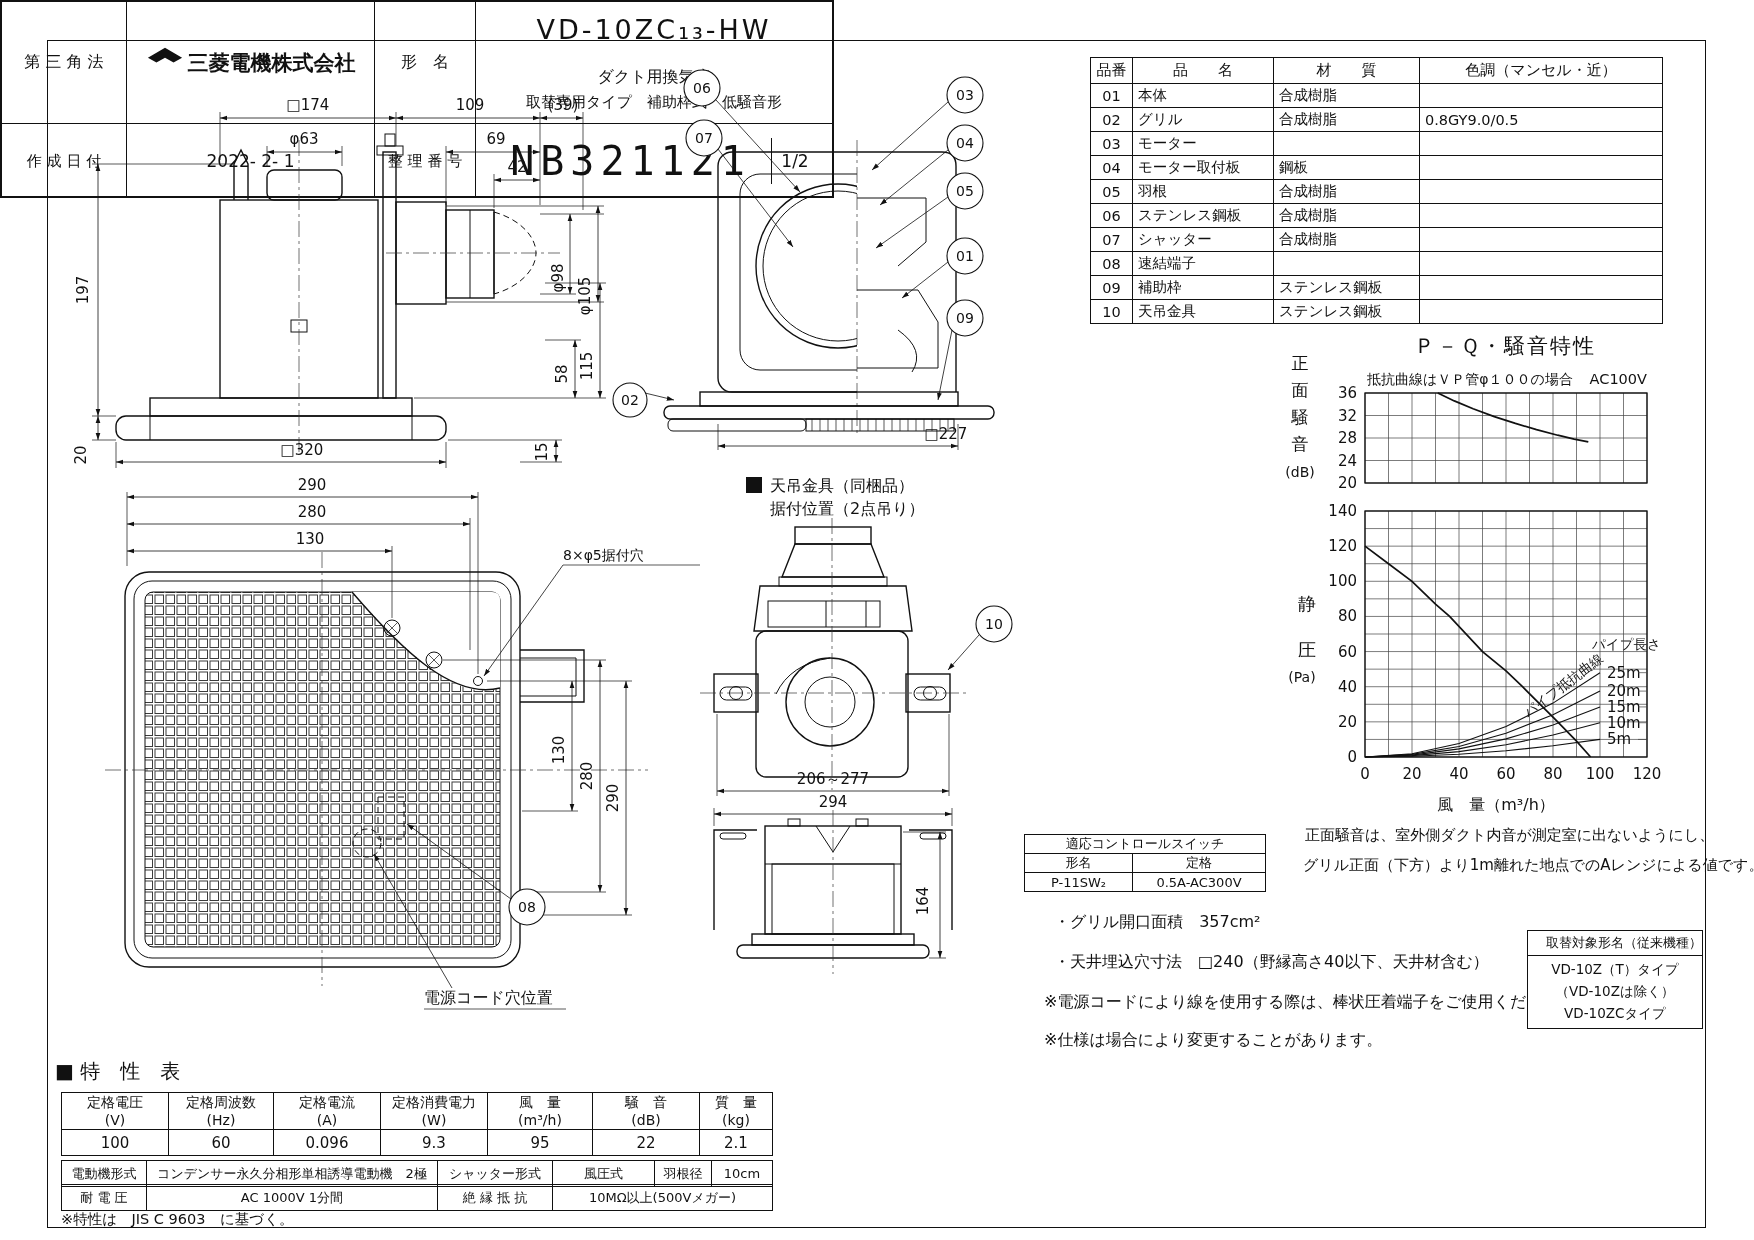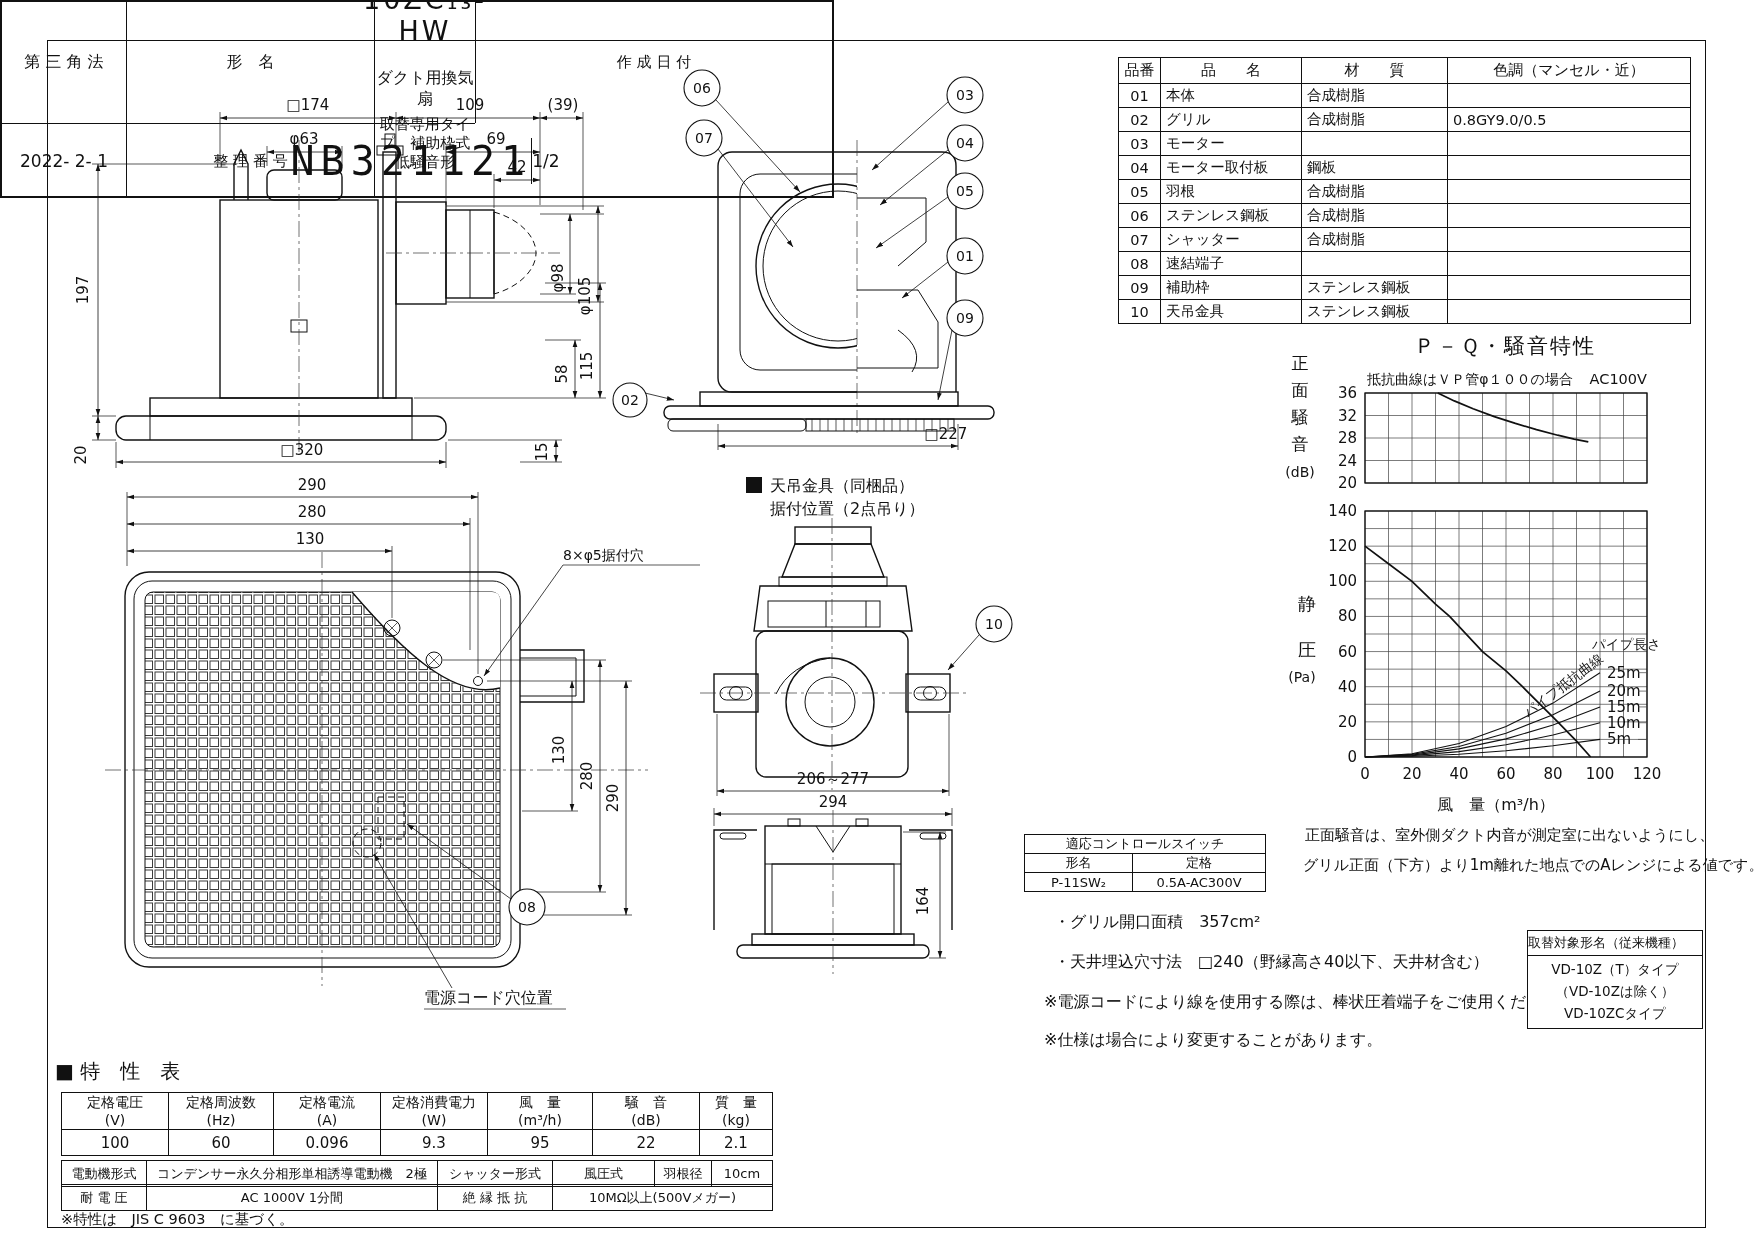--- a/index.html
+++ b/index.html
@@ -18,28 +18,28 @@
   .dt{font-size:15px;}
   .bt{font-size:14px;text-anchor:middle;}
   .balloon{fill:#fff;stroke:#111;stroke-width:1.1;}
   .grid{stroke:#444;stroke-width:.7;}
   .pbor{stroke:#111;stroke-width:1.3;fill:none;}
   .tick{font-size:15px;}
   .curve{stroke:#111;stroke-width:1.7;fill:none;}
   .pipe{stroke:#111;stroke-width:1.1;fill:none;}
   table{border-collapse:collapse;table-layout:fixed;}
   td,th{border:1px solid #111;font-weight:normal;overflow:hidden;white-space:nowrap;}
-  #parts-table{left:1118px;top:57px;}
+  #parts-table{left:1090px;top:57px;}
   #parts-table td{font-size:14.5px;height:23px;padding:0 5px;}
   #parts-table tr.hd td{font-size:15px;height:25px;text-align:center;}
   #ctrl-table{left:1024px;top:834px;}
   #ctrl-table td{font-size:13px;height:18px;text-align:center;padding:0 3px;}
   .note{position:absolute;font-size:16px;white-space:nowrap;}
   #repl-box{left:1527px;top:930px;width:174px;border:1.5px solid #111;background:#fff;}
-  #repl-box .hd{border-bottom:1.2px solid #111;text-align:left;font-size:13px;padding:3px 0;}
+  #repl-box .hd{border-bottom:1.2px solid #111;text-align:right;font-size:13px;padding:3px 0;}
   #repl-box .bd{text-align:center;font-size:13.5px;line-height:22px;padding:2px 0 4px;}
   #title-block{left:869px;top:1030px;width:834px;height:198px;border:2px solid #111;box-sizing:border-box;display:grid;grid-template-columns:124px 248px 101px 1fr;grid-template-rows:121px 1fr;background:#fff;}
   #title-block>div{border-left:1.3px solid #111;border-top:1.3px solid #111;display:flex;align-items:center;justify-content:center;text-align:center;}
   #title-block>div:nth-child(1),#title-block>div:nth-child(5){border-left:none;}
   #title-block>div:nth-child(-n+4){border-top:none;}
   .modelcell{flex-direction:column;}
   #spec-label{left:55px;top:1058px;font-size:20px;}
   .spec{left:61px;}
   .spec td{text-align:center;}
   #spec1{top:1092px;} #spec1 td{font-size:14px;height:21px;}
@@ -604,20 +604,26 @@
   </tr>
 </tbody>
   </table>
 <div id="spec-note" class="abs">※特性は　JIS C 9603　に基づく。</div>
 
 <div id="title-block">
   <div>
       <span style="font-size:16px">第 三 角 法</span>
     </div>
   <div>
+    <svg width="38" height="36" viewBox="-20 -2 40 36" style="position:static">
+      <path d="M0,0 L9,5.2 L0,10.4 L-9,5.2 Z M0,10.4 L-9,5.2 L-18,10.4 L-9,15.6 Z M0,10.4 L9,5.2 L18,10.4 L9,15.6 Z" fill="#111"></path>
+    </svg>
+    <span style="font-size:21px;font-weight:bold;margin-left:4px">三菱電機株式会社</span>
+  </div>
+  <div>
       <span style="font-size:16px">形　名</span>
     </div>
   <div class="modelcell">
     <div style="font-size:27px;letter-spacing:3px">VD-10ZC₁₃-HW</div>
     <div style="font-size:16px;margin-top:22px">ダクト用換気扇</div>
     <div style="font-size:15px;margin-top:5px">取替専用タイプ　補助枠式　低騒音形</div>
   </div>
   <div>
       <span style="font-size:15px">作 成 日 付</span>
     </div>

